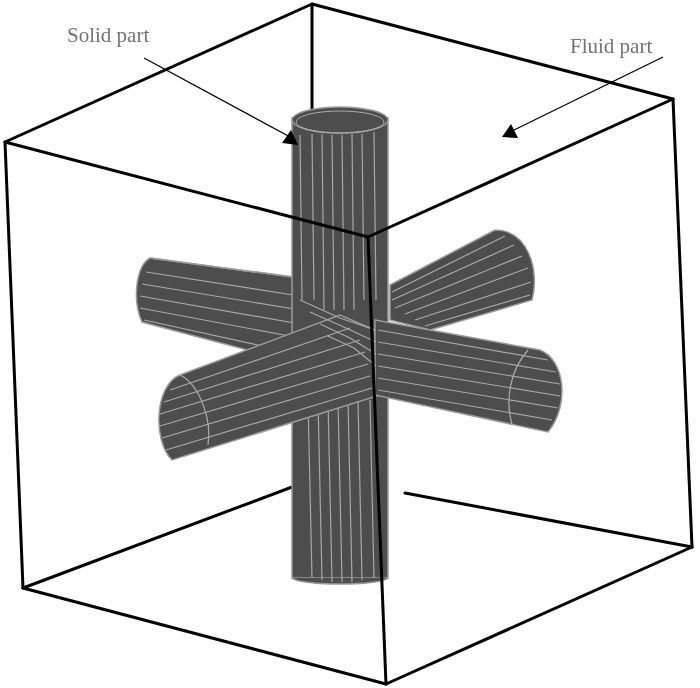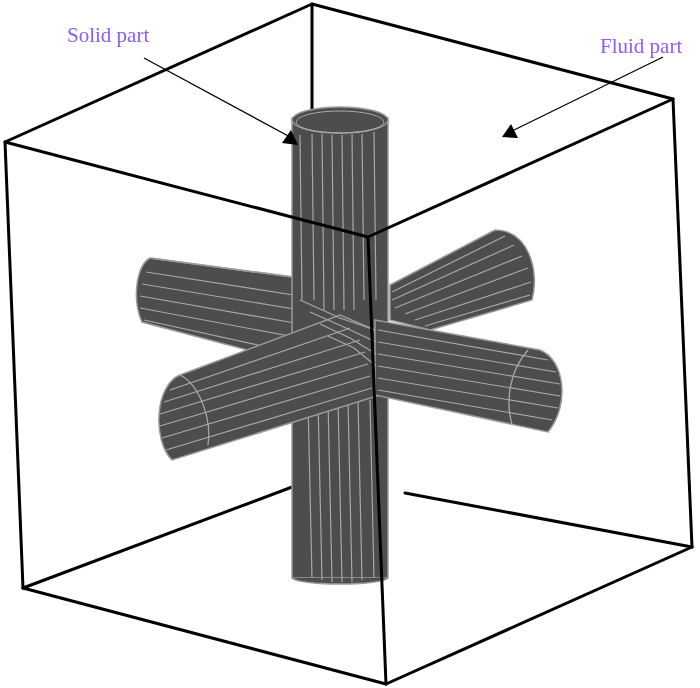--- a/index.html
+++ b/index.html
@@ -2,26 +2,26 @@
 <html><head>
 <meta charset="utf-8">
 <style>
   html, body { margin: 0; padding: 0; background: #ffffff; }
   body { width: 700px; height: 688px; position: relative; overflow: hidden; }
   #stage { position: absolute; left: 0; top: 0; width: 700px; height: 688px; }
   .label {
     position: absolute;
     font-family: "Liberation Serif", "DejaVu Serif", serif;
     font-size: 21px;
-    color: #8b5cf6;
+    color: #737373;
     white-space: nowrap;
     line-height: 1;
   }
   #label-solid { left: 67px; top: 25px; }
-  #label-fluid { left: 600px; top: 36px; }
+  #label-fluid { left: 570px; top: 36px; }
 </style>
 </head>
 <body>
 
 <svg id="stage" width="700" height="688" viewBox="0 0 700 688" xmlns="http://www.w3.org/2000/svg">
 
   <g stroke="#000" stroke-width="3" fill="none" stroke-linecap="round">
     <line x1="312" y1="4" x2="312" y2="120"></line>
     <line x1="23" y1="588" x2="308" y2="481"></line>
     <line x1="405" y1="493" x2="692" y2="547"></line>

